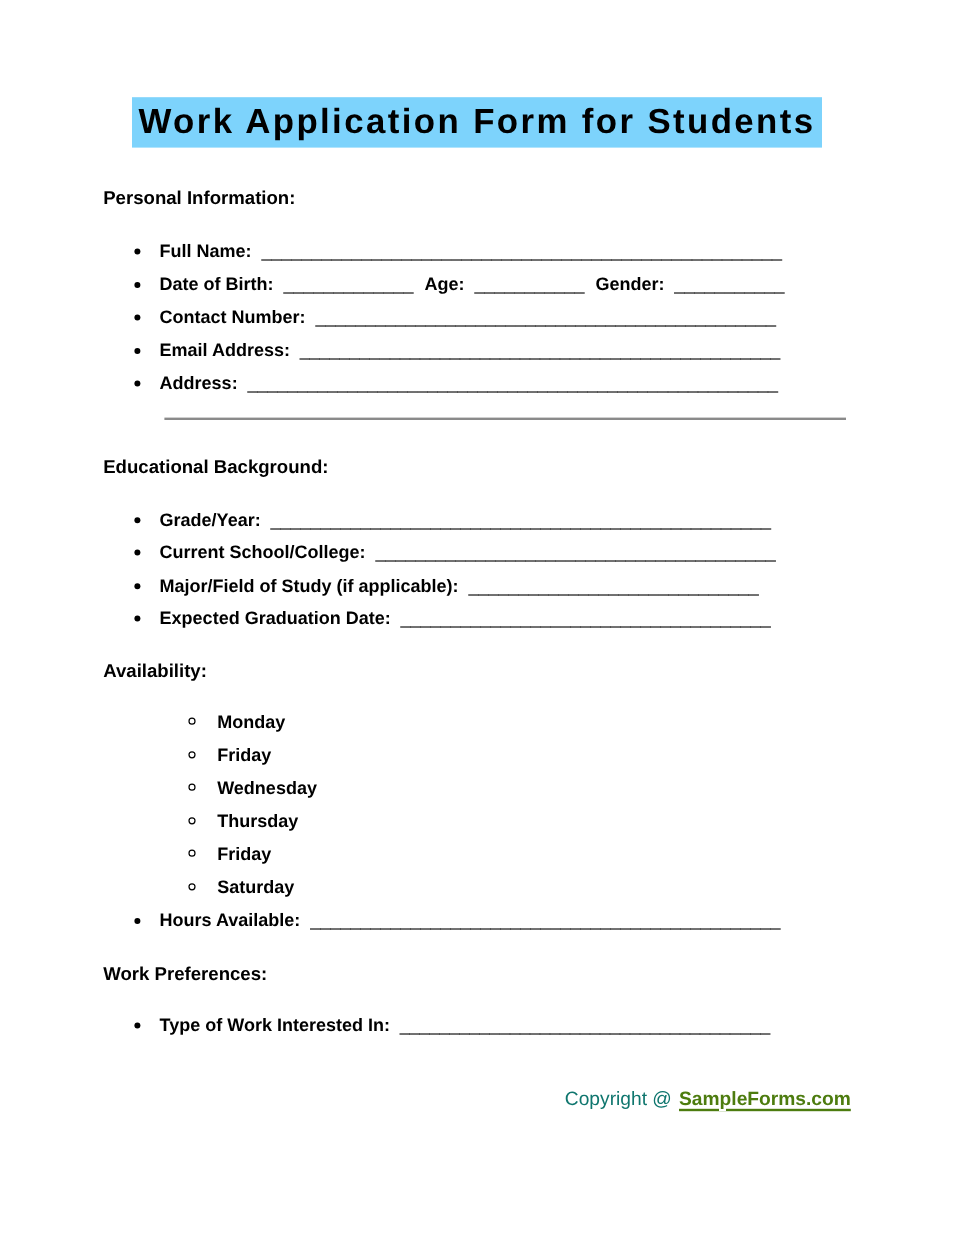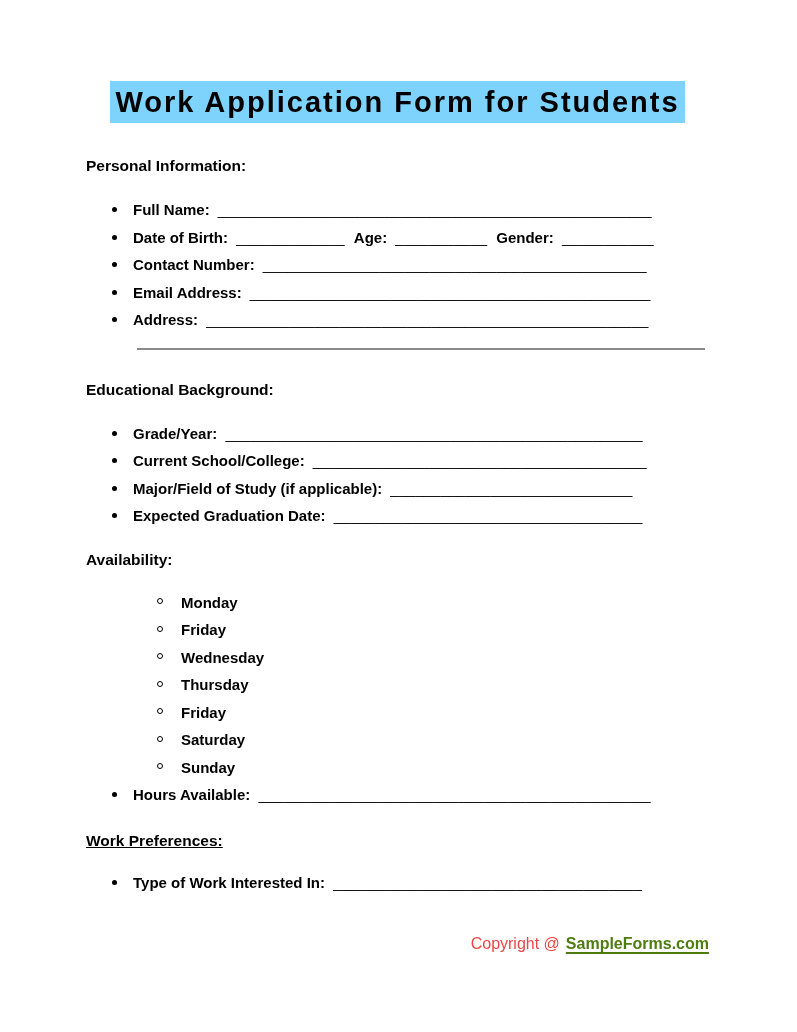--- a/index.html
+++ b/index.html
@@ -23,21 +23,21 @@
   }
 
   
   h2.sec-heading {
     font-size: 15.5px; font-weight: bold; line-height: 18px;
     color: #000000;
   }
   #personal-heading   { margin-top: 34px; }
   #education-heading  { margin-top: 31px; }
   #availability-heading { margin-top: 21px; }
-  #workpref-heading   { margin-top: 23px; text-decoration: underline; }
+  #workpref-heading   { margin-top: 23px; }
 
   
   ul.form-list { list-style: none; margin-top: 21px; }
   ul.form-list > li {
     position: relative;
     padding-left: 47px;
     line-height: 27.5px;
     font-size: 15px;
     white-space: nowrap;
   }
@@ -71,21 +71,21 @@
     margin-left: 51px;
     width: 568px;
     border-top: 2px solid #8a8a8a;
   }
 
   #availability-list { margin-top: 20px; }
   #workpref-list { margin-top: 19px; }
 
   
   .footer { margin-top: 39px; text-align: right; font-size: 16px; }
-  .footer-prefix { color: #ef4444; margin-right: 6px; }
+  .footer-prefix { color: #0f766e; margin-right: 6px; }
   .footer-link {
     color: #4d7c0f; font-weight: bold;
     text-decoration: underline;
     text-decoration-thickness: 2px;
     text-underline-offset: 3px;
     cursor: pointer;
   }
 </style>
 </head>
 <body>
@@ -178,24 +178,20 @@
           <span>Thursday</span>
         </li>
         <li>
           <span class="bullet-circle"></span>
           <span>Friday</span>
         </li>
         <li>
           <span class="bullet-circle"></span>
           <span>Saturday</span>
         </li>
-        <li>
-          <span class="bullet-circle"></span>
-          <span>Sunday</span>
-        </li>
       </ul>
     </li>
     <li>
       <span class="bullet-disc"></span>
       <span class="lbl">Hours Available:</span>
       <span class="blank">_______________________________________________</span>
     </li>
   </ul>
 
   <h2 class="sec-heading" id="workpref-heading">Work Preferences:</h2>

